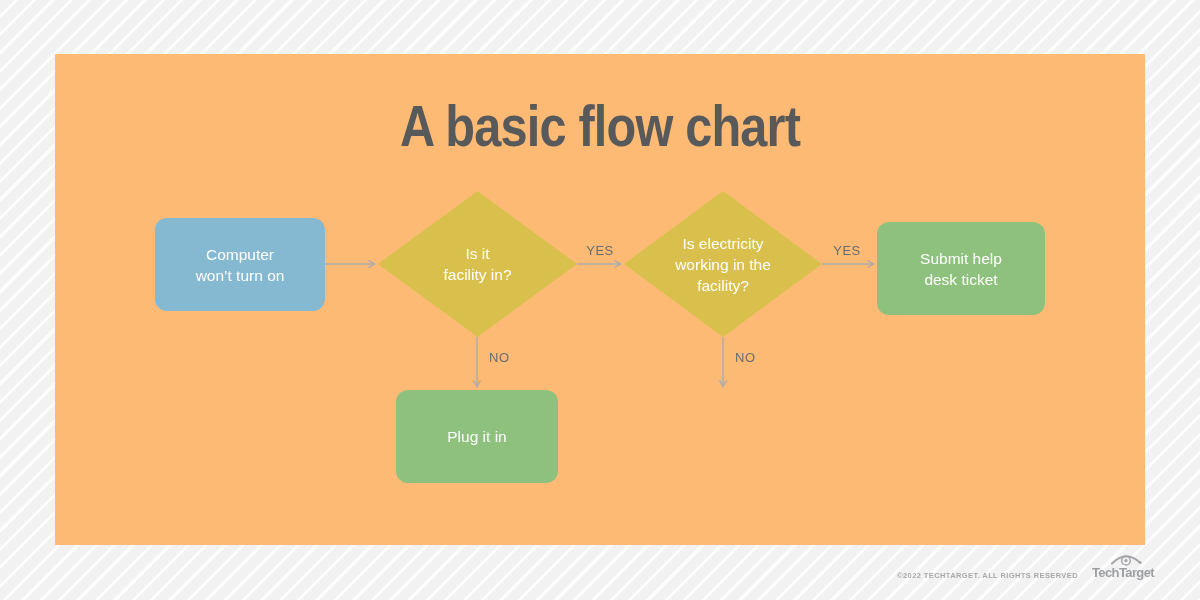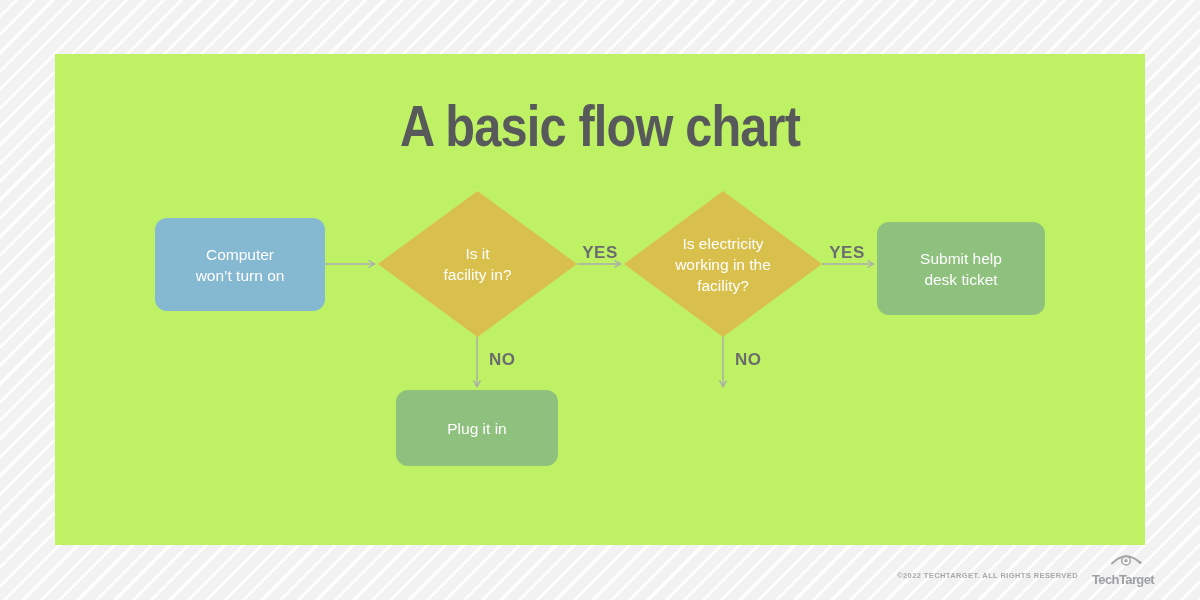--- a/index.html
+++ b/index.html
@@ -12,21 +12,21 @@
       #f2f2f3 0px, #f2f2f3 10px,
       rgba(255,255,255,0.9) 10px, rgba(255,255,255,0.9) 13px
     );
     position: relative;
   }
 
   .card {
     position: absolute;
     left: 55px; top: 54px;
     width: 1090px; height: 491px;
-    background: #bef264;
+    background: #fdba74;
   }
 
   .title-wrap {
     position: absolute;
     top: 38px; left: 0;
     width: 100%;
     text-align: center;
   }
   .title {
     display: inline-block;
@@ -50,35 +50,35 @@
     line-height: 21px;
   }
   .node .node-label { white-space: pre-line; }
   .process { border-radius: 12px; text-align: center; }
   .decision { clip-path: polygon(50% 0%, 100% 50%, 50% 100%, 0% 50%); }
 
   .node-start    { left: 100px; top: 164px; width: 170px; height: 93px; }
   .node-decision1{ left: 323px; top: 137px; width: 199px; height: 146px; }
   .node-decision2{ left: 569px; top: 137px; width: 198px; height: 146px; }
   .node-ticket   { left: 822px; top: 168px; width: 168px; height: 93px; }
-  .node-plug     { left: 341px; top: 336px; width: 162px; height: 76px; }
+  .node-plug     { left: 341px; top: 336px; width: 162px; height: 93px; }
   .node-fix      { left: 585px; top: 336px; width: 166px; height: 93px; }
 
   svg.edges {
     position: absolute;
     left: 0; top: 0;
     width: 1090px; height: 491px;
     pointer-events: none;
   }
   svg.edges line { stroke-width: 1.4; fill: none; }
 
   .edge-label {
     position: absolute;
-    font-size: 17px;
-    font-weight: bold;
+    font-size: 13px;
+    font-weight: normal;
     letter-spacing: 0.5px;
     color: #6a6c6f;
   }
   .edge-label.centered { transform: translateX(-50%); }
   .lbl-yes1 { left: 545px; top: 189px; }
   .lbl-yes2 { left: 792px; top: 189px; }
   .lbl-no1  { left: 434px; top: 296px; }
   .lbl-no2  { left: 680px; top: 296px; }
 
   .copyright {
@@ -90,21 +90,20 @@
     color: #a6a8ab;
     text-transform: uppercase;
   }
   .logo {
     position: absolute;
     left: 1096px; top: 552px;
     width: 54px;
     display: flex;
     flex-direction: column;
     align-items: center;
-    gap: 7px;
   }
   .logo .eye { display: block; margin-left: 6px; }
   .logo .logo-text {
     font-size: 13px;
     font-weight: bold;
     letter-spacing: -0.6px;
     color: #9d9fa2;
     margin-top: -1px;
     white-space: nowrap;
   }

